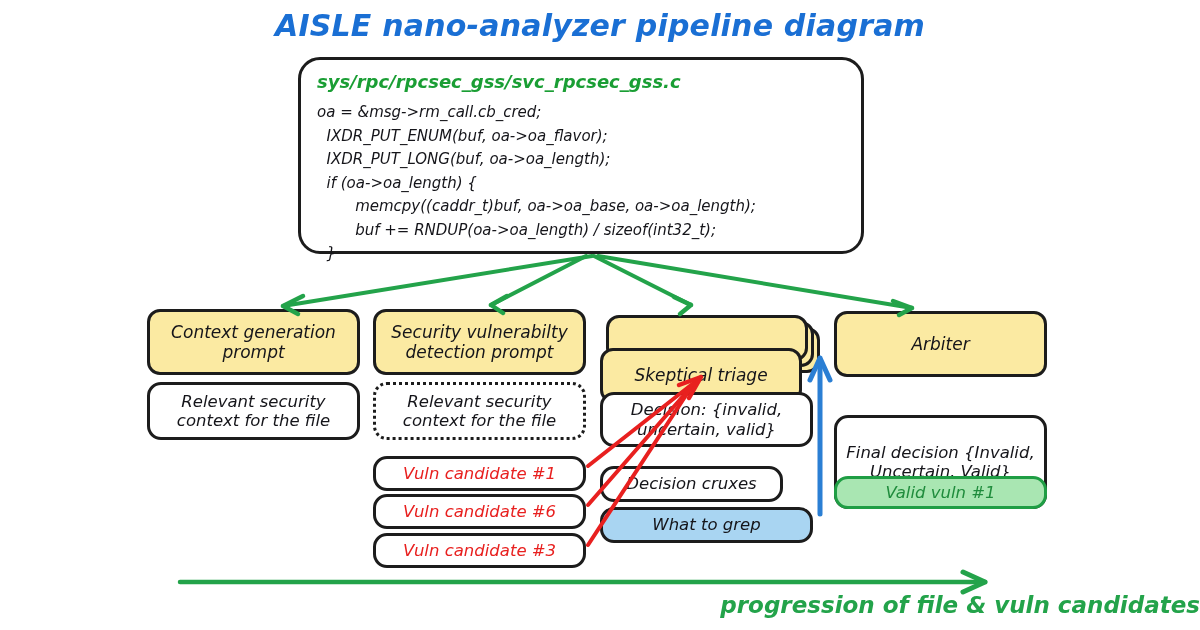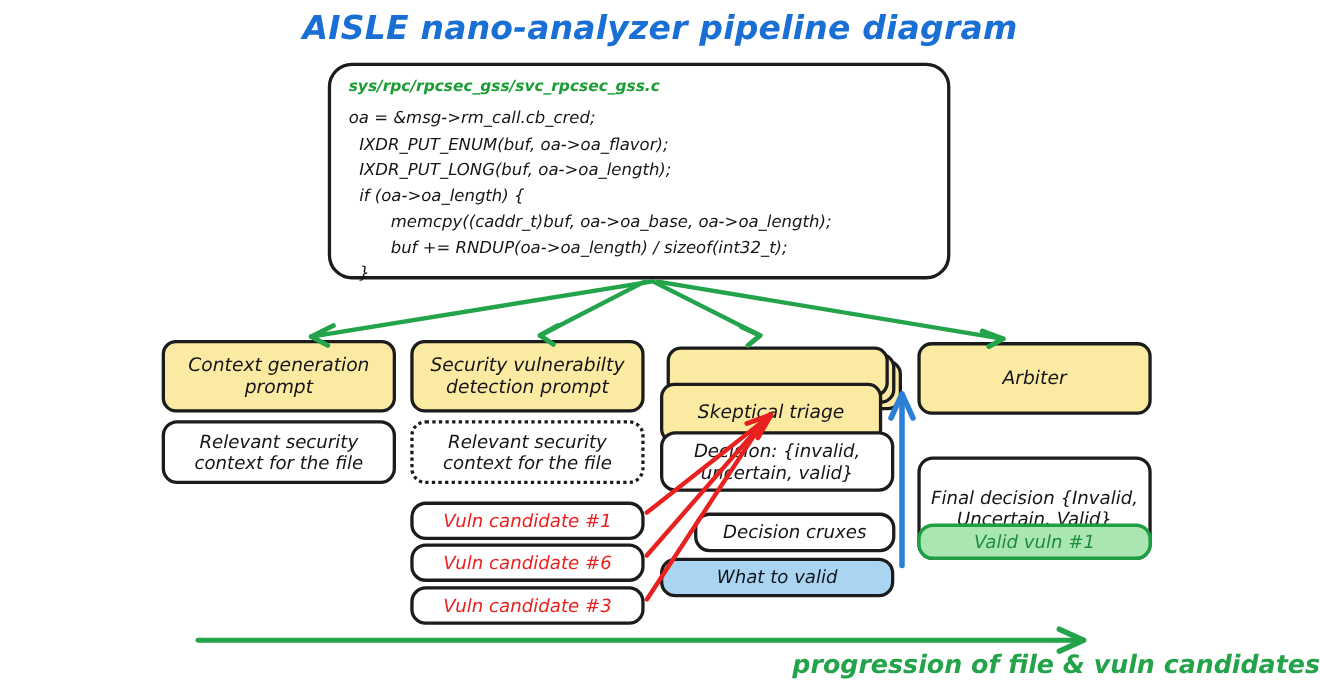--- a/index.html
+++ b/index.html
@@ -38,21 +38,21 @@
     left: 298px; top: 57px;
     width: 566px; height: 197px;
     box-sizing: border-box;
     background: #ffffff;
     border: 3.2px solid #1c1c1c;
     border-radius: 22px;
     padding: 11px 16px 0 16px;
   }
   #codefile {
     font-family: "DejaVu Sans", sans-serif;
-    font-size: 14px;
+    font-size: 18px;
     font-weight: 700;
     font-style: italic;
     color: #1a9e34;
     margin-bottom: 9px;
     white-space: nowrap;
   }
   .codeline {
     font-family: "DejaVu Sans", sans-serif;
     font-size: 15px;
     font-style: italic;
@@ -173,22 +173,22 @@
   <div class="node red" style="left:373px; top:456px; width:213px; height:35px;">Vuln candidate #1</div>
   <div class="node red" style="left:373px; top:494px; width:213px; height:35px;">Vuln candidate #6</div>
   <div class="node red" style="left:373px; top:533px; width:213px; height:35px;">Vuln candidate #3</div>
 
   <div class="stack-card" style="left:618px; top:327px; width:202px; height:46px;"></div>
   <div class="stack-card" style="left:612px; top:321px; width:202px; height:46px;"></div>
   <div class="stack-card" style="left:606px; top:315px; width:202px; height:46px;"></div>
   <div class="node header" style="left:600px; top:309px; width:202px; height:55px;margin-top:39px;">Skeptical triage</div>
 
   <div class="node" style="left:600px; top:392px; width:213px; height:55px;">Decision: {invalid, uncertain, valid}</div>
-  <div class="node" style="left:600px; top:466px; width:183px; height:36px;margin-left:31px;">Decision cruxes</div>
-  <div class="node blue" style="left:600px; top:507px; width:213px; height:36px;">What to valid</div>
+  <div class="node" style="left:600px; top:466px; width:183px; height:36px;">Decision cruxes</div>
+  <div class="node blue" style="left:600px; top:507px; width:213px; height:36px;">What to grep</div>
 
   <div class="node header" style="left:834px; top:311px; width:213px; height:66px;">Arbiter</div>
   <div class="node" style="left:834px; top:395px; width:213px; height:94px;margin-top:20px;">Final decision {Invalid, Uncertain, Valid}</div>
   <div class="node green" style="left:834px; top:476px; width:213px; height:33px;">Valid vuln #1</div>
 
   <svg class="layer" id="arrows-fore" viewBox="0 0 1200 630">
 
     <g stroke="#e8201f" stroke-width="4" fill="none" stroke-linecap="round" stroke-linejoin="round">
       <path d="M 588,466 L 700,378"></path>
       <path d="M 588,505 L 698,379"></path>

